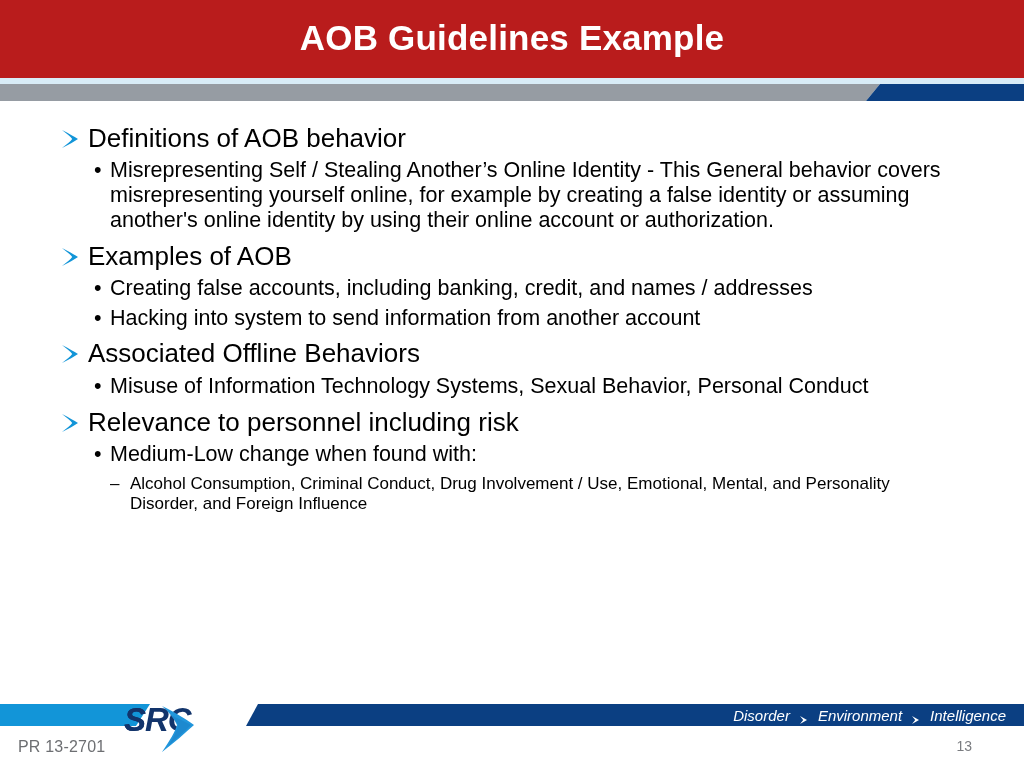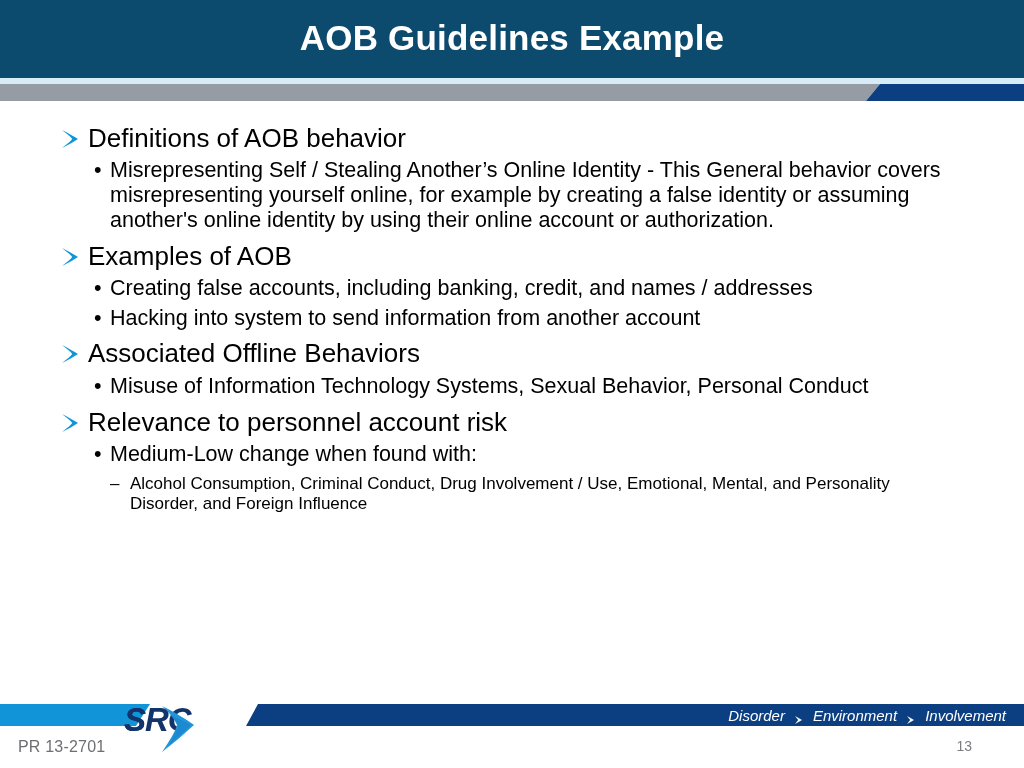--- a/index.html
+++ b/index.html
@@ -16,21 +16,21 @@
     position: relative;
   }
 
   
   .title-bar {
     position: absolute;
     left: 0;
     top: 0;
     width: 1024px;
     height: 78px;
-    background: #0c4a6e;
+    background: #b91c1c;
   }
   .title-text {
     position: absolute;
     left: 0;
     top: 0;
     width: 1024px;
     height: 78px;
     display: flex;
     align-items: center;
     justify-content: center;
@@ -285,21 +285,21 @@
     </div>
   </div>
 
   <div class="section">
     <div class="lvl1">
       <span class="arrow-bullet">
         <svg viewBox="0 0 24 24" width="24" height="24" aria-hidden="true">
           <path d="M4 3 C11 6.5 16 9.5 20 12 C16 14.6 11 17.6 4 21 C9 17 12.4 14.6 14.2 12 C12.4 9.4 9 7 4 3 Z" fill="#1295D8"></path>
         </svg>
       </span>
-      <span>Relevance to personnel account risk</span>
+      <span>Relevance to personnel including risk</span>
     </div>
     <div class="lvl2">
       <span class="dot">•</span>
       <span>Medium-Low change when found with:</span>
     </div>
     <div class="lvl3">
       <span class="dash">–</span>
       <span>Alcohol Consumption, Criminal Conduct,  Drug Involvement / Use, Emotional, Mental, and Personality Disorder, and Foreign Influence</span>
     </div>
   </div>
@@ -315,21 +315,21 @@
       <svg viewBox="0 0 10 10" width="10" height="10" aria-hidden="true">
         <path d="M1 1 L8 5 L1 9 L4.2 5 Z" fill="#ffffff"></path>
       </svg>
     </span>
     <span>Environment</span>
     <span class="tag-arrow">
       <svg viewBox="0 0 10 10" width="10" height="10" aria-hidden="true">
         <path d="M1 1 L8 5 L1 9 L4.2 5 Z" fill="#ffffff"></path>
       </svg>
     </span>
-    <span>Involvement</span>
+    <span>Intelligence</span>
   </div>
 </div>
 
 <span class="src-logo">
   <svg viewBox="0 0 146 55" width="146" height="55" aria-hidden="true">
     <text x="2" y="31" font-family="'Liberation Sans', sans-serif" font-size="33" font-weight="bold" font-style="italic" fill="#12346b" letter-spacing="-1">SRC</text>
     <path d="M40 6 C54 13 64 19 72 25 C63 33 52 43 40 52 C48 40 53 32 55 25 C52 18 47 12 40 6 Z" fill="#2196DC"></path>
     <path d="M47 14 C57 19 64 22 69 25 C63 31 55 38 47 45 C52 36 55 30 56 25 C54 21 51 17 47 14 Z" fill="#1C7FC4" opacity="0.55"></path>
     <text x="2" y="31" font-family="'Liberation Sans', sans-serif" font-size="33" font-weight="bold" font-style="italic" fill="#12346b" letter-spacing="-1" clip-path="polygon(0 0, 30px 0, 30px 55px, 0 55px)">S</text>
   </svg>

